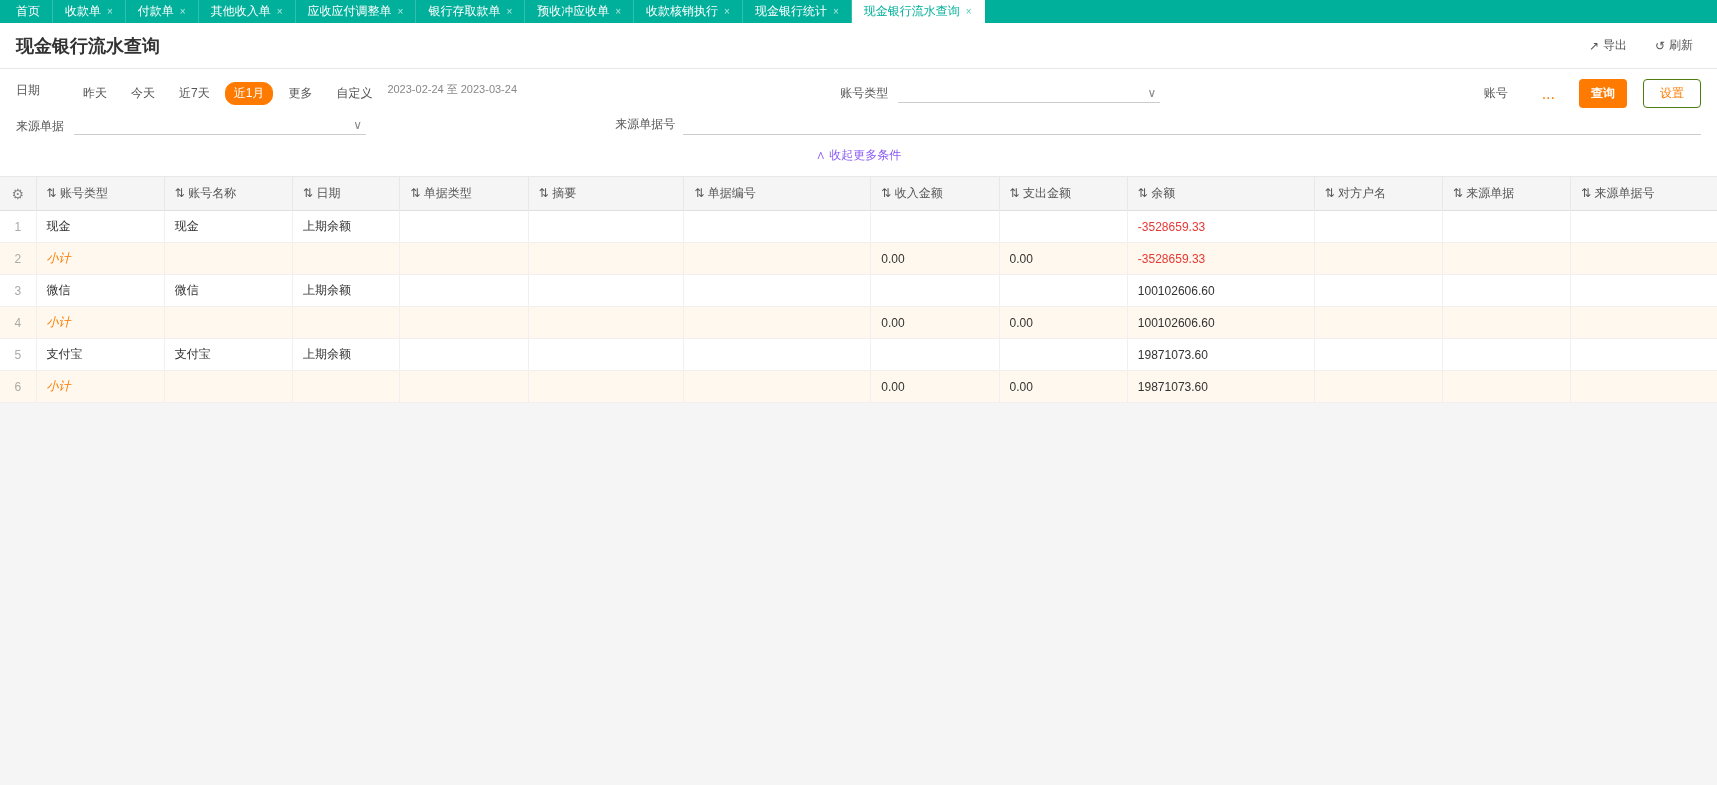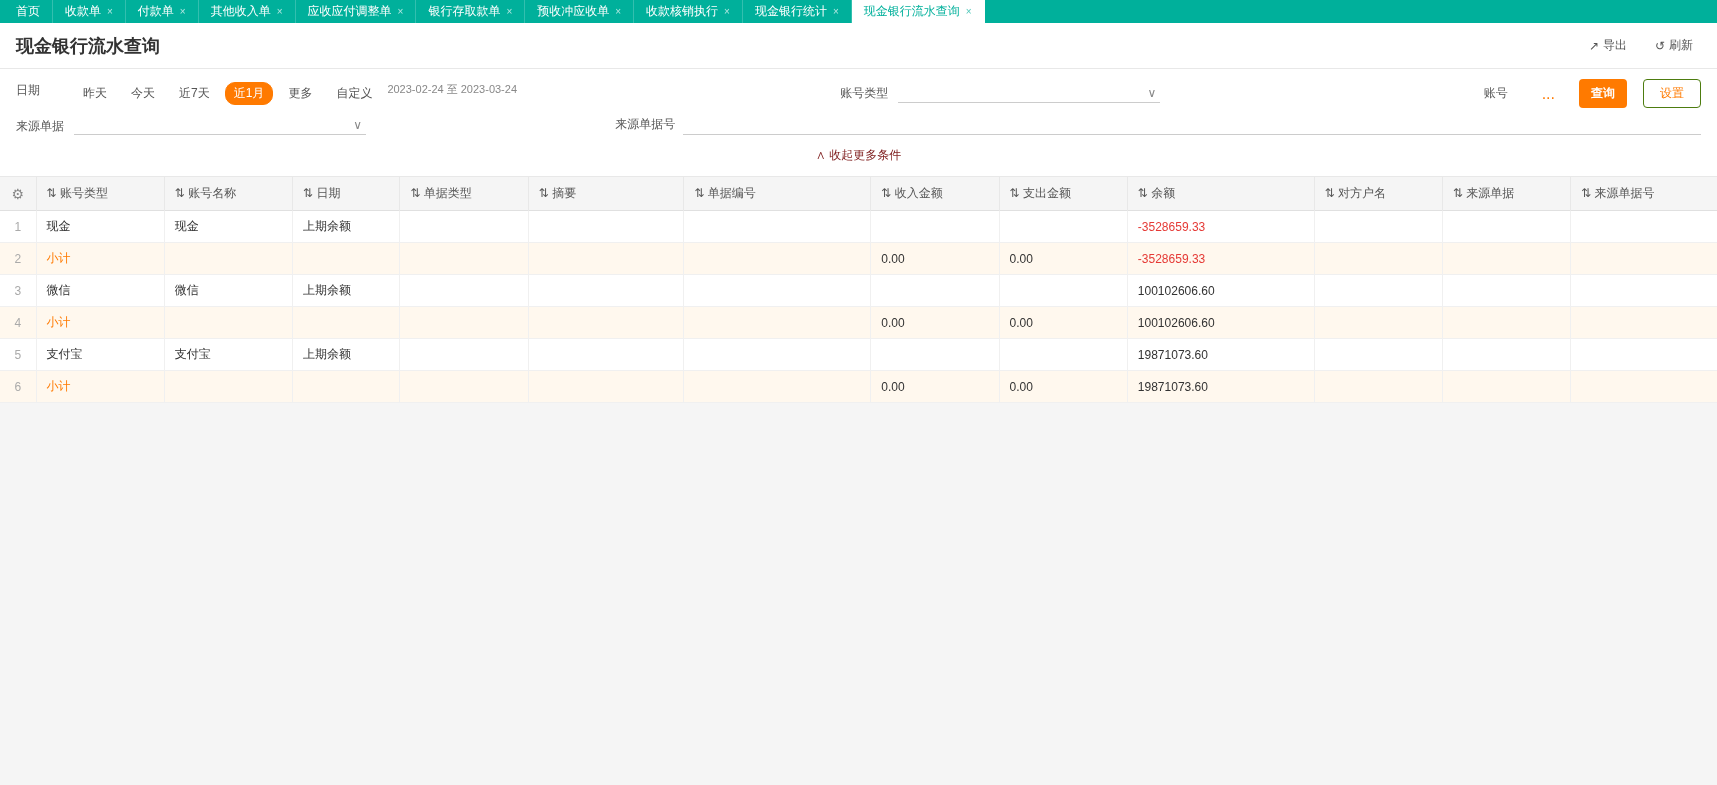--- a/index.html
+++ b/index.html
@@ -153,21 +153,21 @@
       font-size: 12px;
     }
     .dots-btn {
       color: #ff7a00;
       cursor: pointer;
       font-size: 16px;
       margin-right: 8px;
     }
     .collapse-bar {
       text-align: center;
-      color: #7f1d1d;
+      color: #8b5cf6;
       cursor: pointer;
       padding: 4px 0;
       font-size: 12px;
     }
 
     
     .table-wrapper {
       background: #fff;
       margin-top: 0;
       overflow-x: auto;
@@ -196,21 +196,21 @@
     tbody tr:nth-child(even) { background: #fafafa; }
     tbody tr.subtotal { background: #fff8ee; font-weight: normal; }
     tbody td {
       padding: 7px 10px;
       color: #333;
       white-space: nowrap;
       border-right: 1px solid #f0f0f0;
     }
     tbody td:last-child { border-right: none; }
     .row-num { color: #aaa; }
-    .subtotal-label { color: #ff7a00; }
+    .subtotal-label { color: #ff7a00; font-style: italic; }
     .negative { color: #e53935; }
     .settings-col {
       width: 36px;
       text-align: center;
     }
     .gear-icon { color: #888; font-size: 14px; cursor: pointer; }
   </style>
 </head>
 <body>
 

